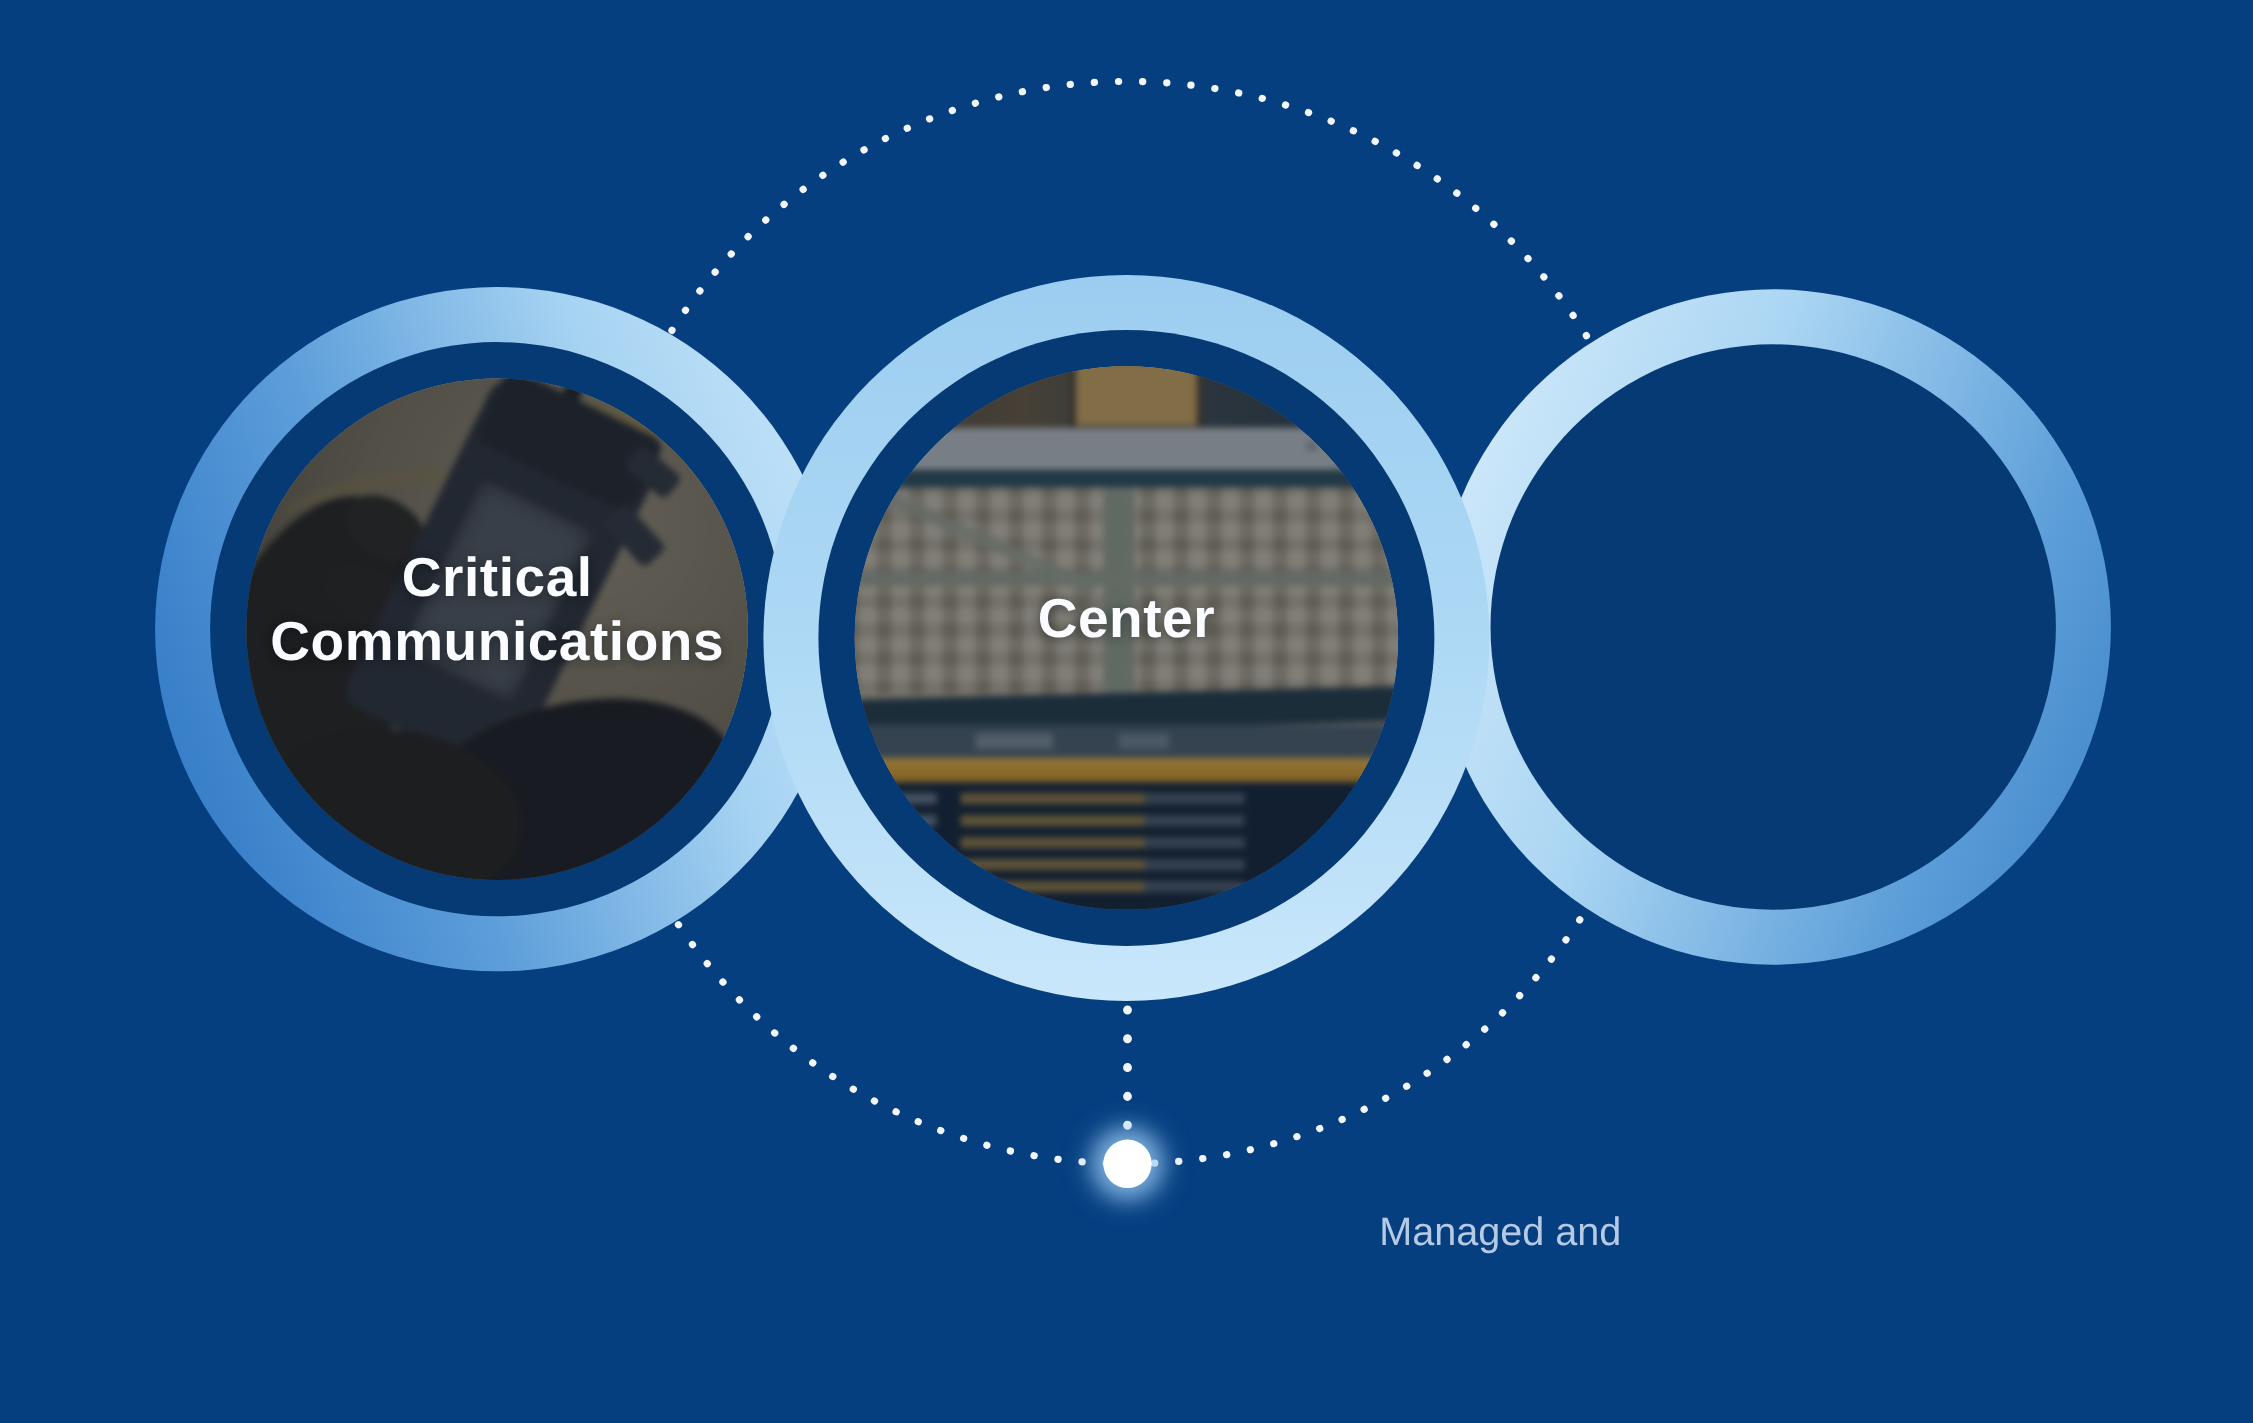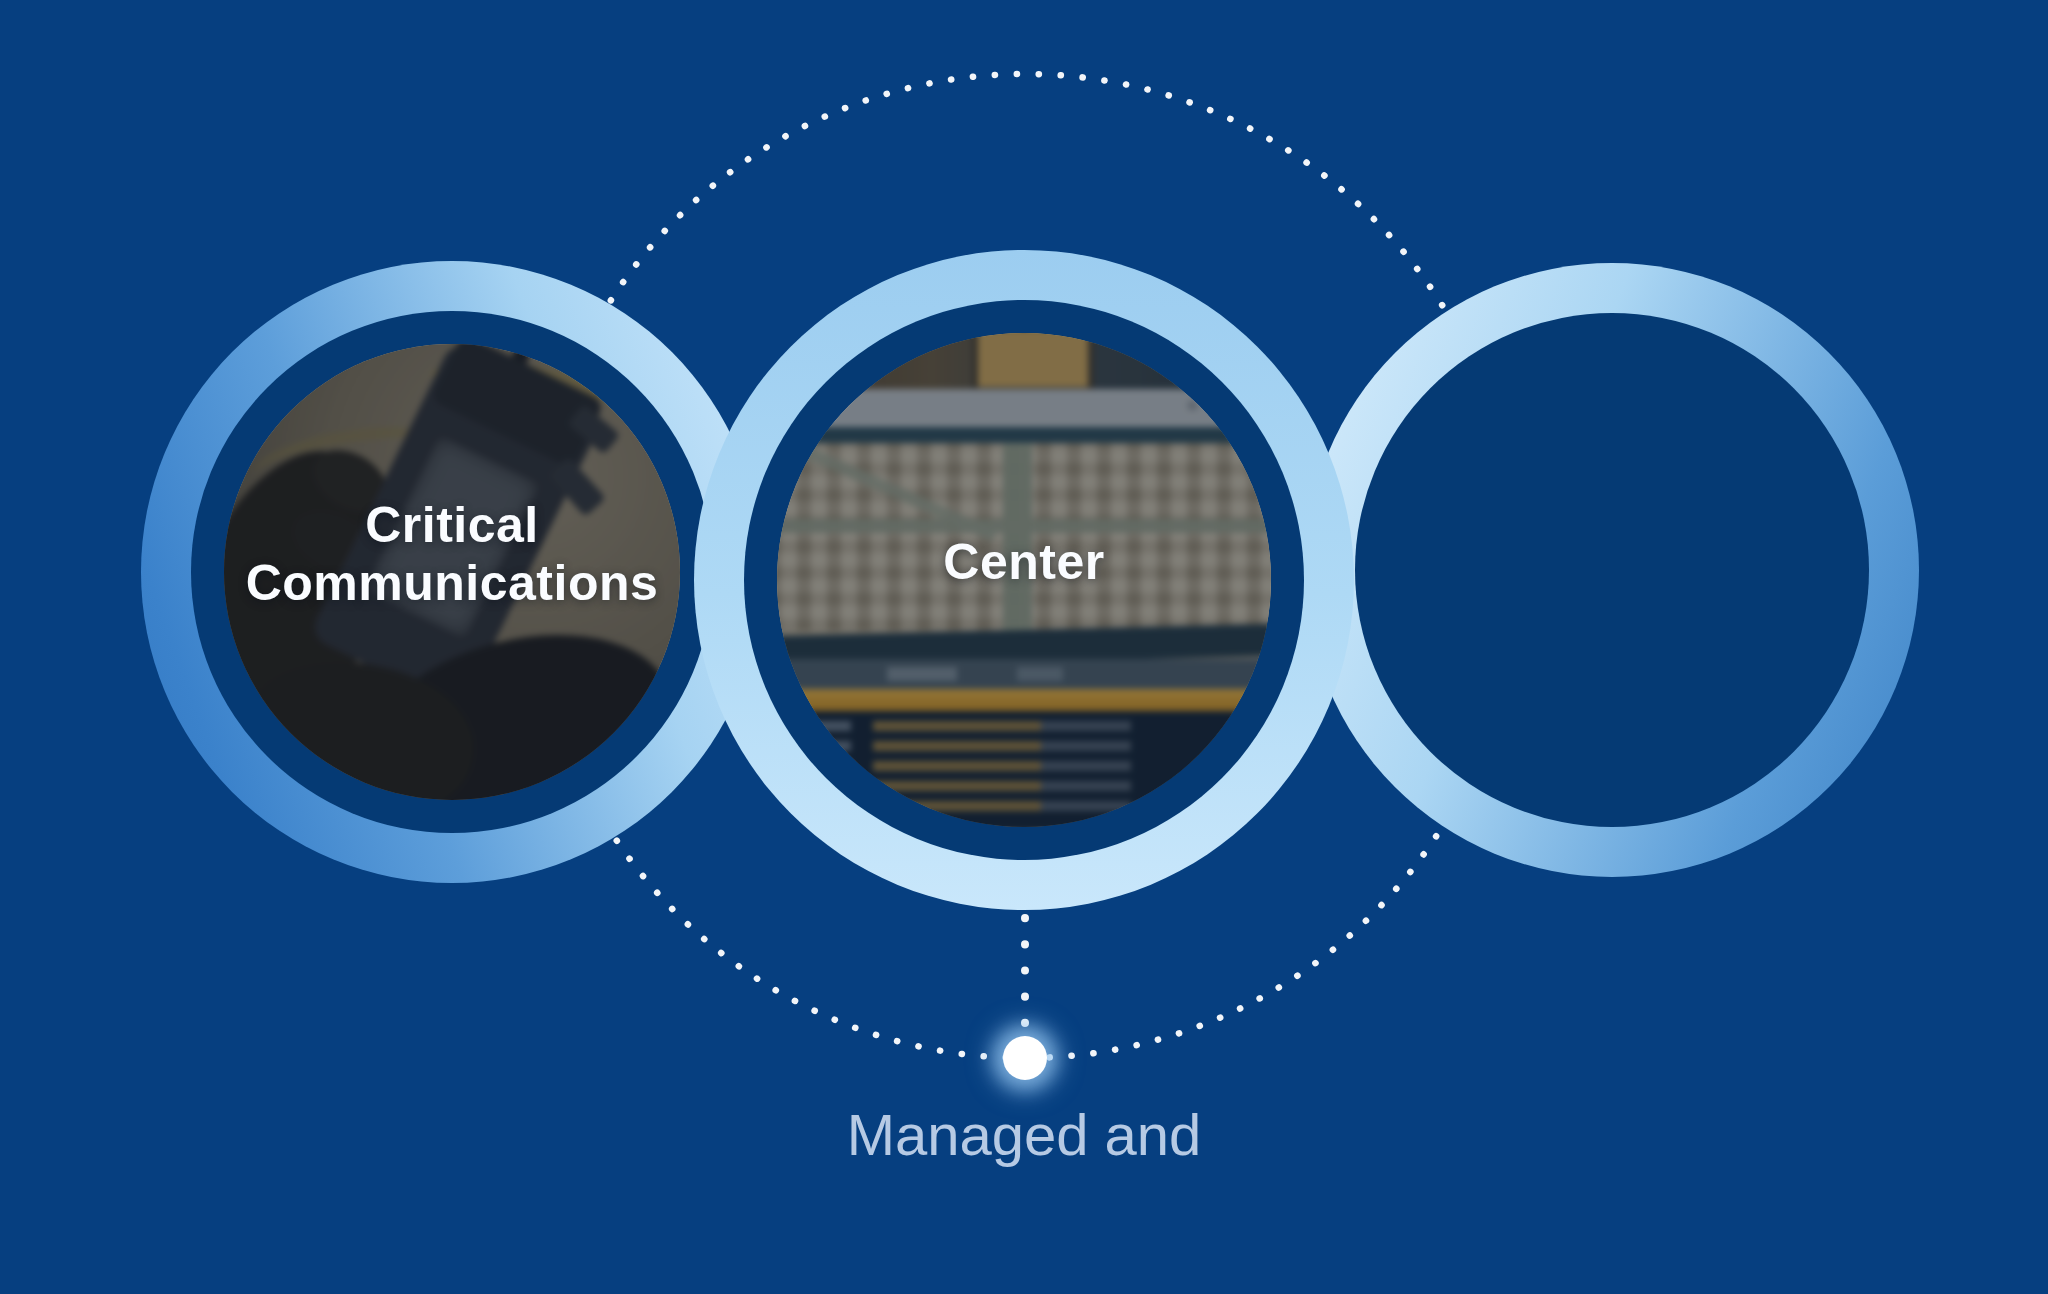--- a/index.html
+++ b/index.html
@@ -95,21 +95,21 @@
           background:radial-gradient(circle at 38% 30%,#5a513d 0%,#372f24 42%,#1e1a14 82%);}
   .r-rim{left:130px;top:428px;width:200px;height:26px;background:#6d6848;border-radius:50%;opacity:.8;}
   
   .hub-dot{
     position:absolute;left:1003px;top:1036px;width:44px;height:44px;border-radius:50%;
     background:#ffffff;z-index:3;
     box-shadow:0 0 24px 12px rgba(150,200,245,.55);
   }
   .hub-label{
     position:absolute;left:574px;top:1096px;width:900px;z-index:3;
-    color:#b6cae4;font-size:58px;font-weight:500;line-height:1.35;text-align:center;
+    color:#b6cae4;font-size:36px;font-weight:500;line-height:1.35;text-align:right;
   }
 </style>
 </head>
 <body>
 
 <div class="stage">
 
   <svg class="orbit-svg" width="2048" height="1294" viewBox="0 0 2048 1294">
     <defs>
       <filter id="halo-blur" x="-80%" y="-80%" width="260%" height="260%">

